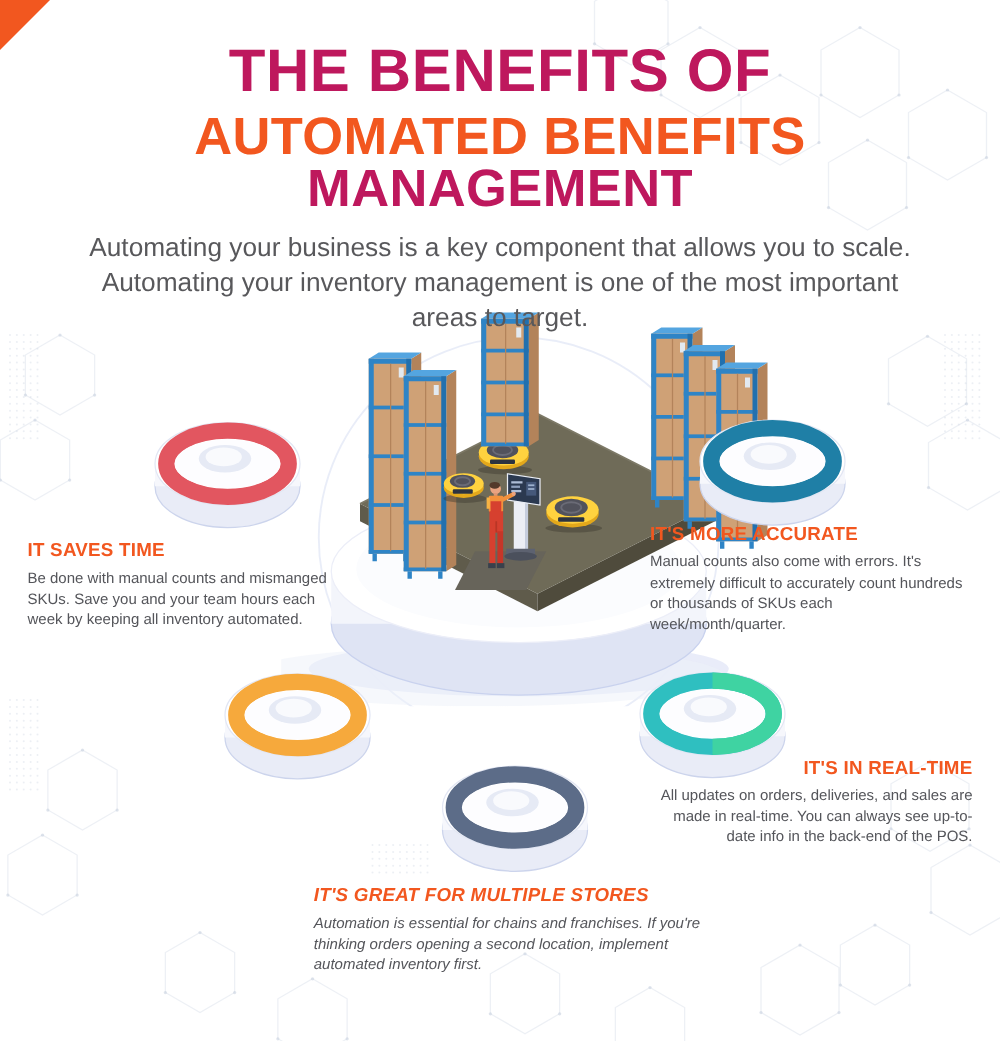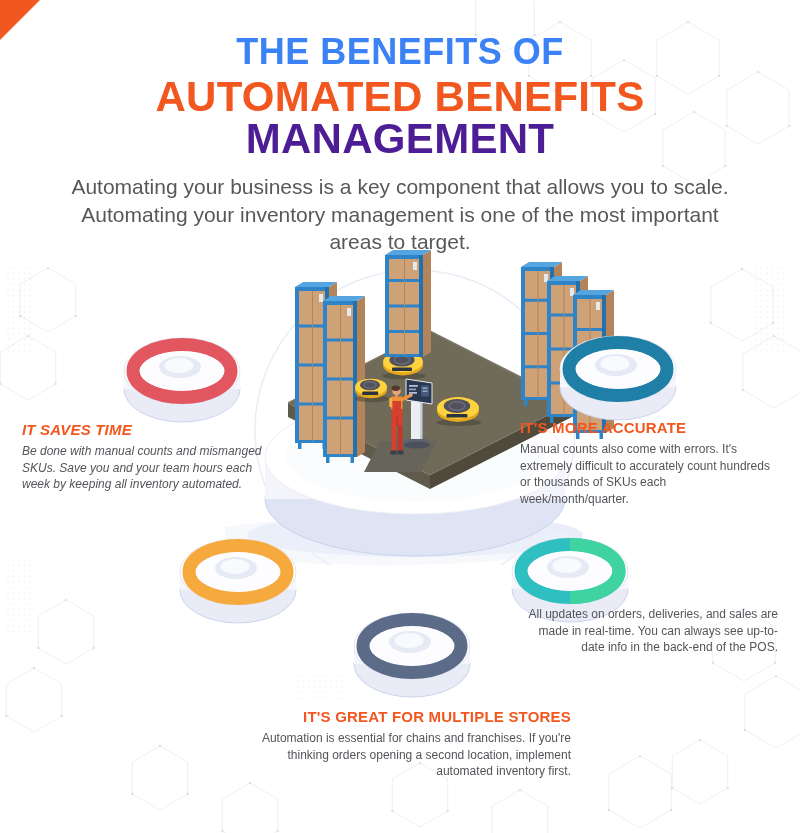--- a/index.html
+++ b/index.html
@@ -2,36 +2,36 @@
 <html><head>
 <meta charset="utf-8">
 <style>
   html,body{margin:0;padding:0;background:#ffffff;}
   .canvas{position:relative;width:800px;height:833px;overflow:hidden;background:#ffffff;
           font-family:"Liberation Sans",sans-serif;}
   #bg-pattern{position:absolute;left:0;top:0;z-index:0;}
   .corner-triangle{position:absolute;left:0;top:0;width:0;height:0;z-index:5;
           border-top:40px solid #f2571f;border-right:40px solid transparent;}
   header{position:absolute;left:0;right:0;top:0;text-align:center;z-index:4;}
-  .t1{margin:33px 0 0;font-size:36px;font-weight:700;color:#3b82f6;letter-spacing:.5px;line-height:1.05;}
+  .t1{margin:33px 0 0;font-size:48px;font-weight:700;color:#be185d;letter-spacing:.5px;line-height:1.05;}
   .t2{margin:5px 0 0;font-size:42px;font-weight:700;color:#f2571f;letter-spacing:.3px;line-height:1.0;}
-  .t2b{margin:0;font-size:42px;font-weight:700;color:#4c1d95;letter-spacing:.3px;line-height:1.0;}
+  .t2b{margin:0;font-size:42px;font-weight:700;color:#be185d;letter-spacing:.3px;line-height:1.0;}
   .subtitle{margin:13px auto 16px;width:692px;font-size:21px;line-height:1.32;color:#58585b;}
   #scene{position:absolute;left:225px;top:245px;z-index:2;}
   .ring{position:absolute;width:132px;height:102px;z-index:3;}
   .r0{left:116px;top:330px;} .r1{left:552px;top:328px;} .r2{left:172px;top:531px;}
   .r3{left:504px;top:530px;} .r4{left:346px;top:605px;}
   .benefit{position:absolute;z-index:4;}
   .benefit h3{margin:0 0 5px;font-size:15px;font-weight:700;color:#f2571f;letter-spacing:.2px;}
   .benefit p{margin:0;font-size:12px;line-height:1.38;color:#54555a;}
-  .b0{left:22px;top:421px;width:240px;font-style:italic;}
+  .b0{left:22px;top:432px;width:240px;}
   .b1{right:22px;top:419px;width:258px;}
   .b2{left:22px;top:608px;width:244px;}
   .b3{right:22px;top:606px;width:260px;text-align:right;}
-  .b4{left:251px;top:708px;width:320px;text-align:right;}
+  .b4{left:251px;top:708px;width:320px;text-align:left;font-style:italic;}
 </style>
 </head>
 <body>
 
 <div class="canvas">
   <svg id="bg-pattern" width="800" height="833" viewBox="0 0 800 833">
       <polygon points="560.0,22.0 591.2,40.0 591.2,76.0 560.0,94.0 528.8,76.0 528.8,40.0" fill="none" stroke="#b7c2d6" stroke-width="1" opacity="0.25"></polygon>
       <circle cx="560.0" cy="22.0" r="1.3" fill="#c2cbdc" opacity="0.5"></circle>
       <circle cx="591.2" cy="76.0" r="1.3" fill="#c2cbdc" opacity="0.5"></circle>
       <circle cx="528.8" cy="76.0" r="1.3" fill="#c2cbdc" opacity="0.5"></circle>
@@ -630,19 +630,20 @@
 
   <section class="benefit b0">
     <h3>IT SAVES TIME</h3>
     <p>Be done with manual counts and mismanged SKUs. Save you and your team hours each week by keeping all inventory automated.</p>
   </section>
   <section class="benefit b1">
     <h3>IT'S MORE ACCURATE</h3>
     <p>Manual counts also come with errors. It's extremely difficult to accurately count hundreds or thousands of SKUs each week/month/quarter.</p>
   </section>
   <section class="benefit b3">
+    <h3>IT'S IN REAL-TIME</h3>
     <p>All updates on orders, deliveries, and sales are made in real-time. You can always see up-to-date info in the back-end of the POS.</p>
   </section>
   <section class="benefit b4">
     <h3>IT'S GREAT FOR MULTIPLE STORES</h3>
     <p>Automation is essential for chains and franchises. If you're thinking orders opening a second location, implement automated inventory first.</p>
   </section>
 </div>
 
 </body></html>

